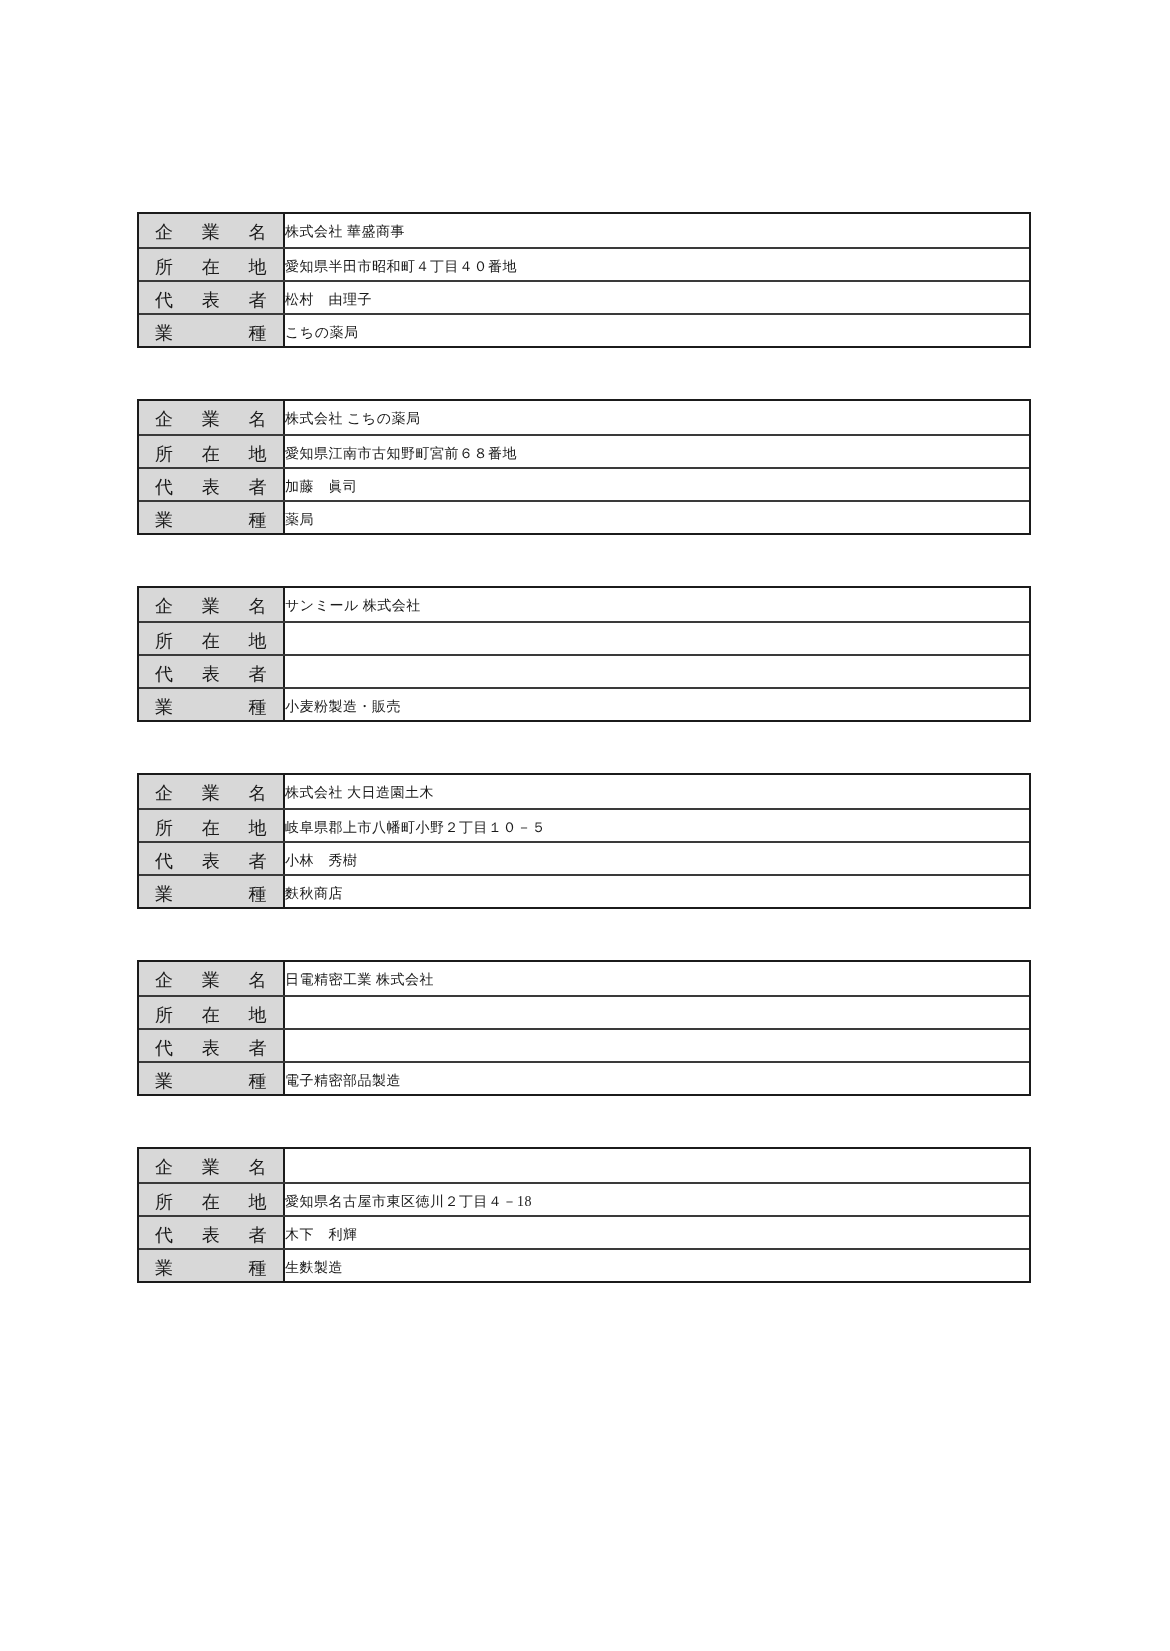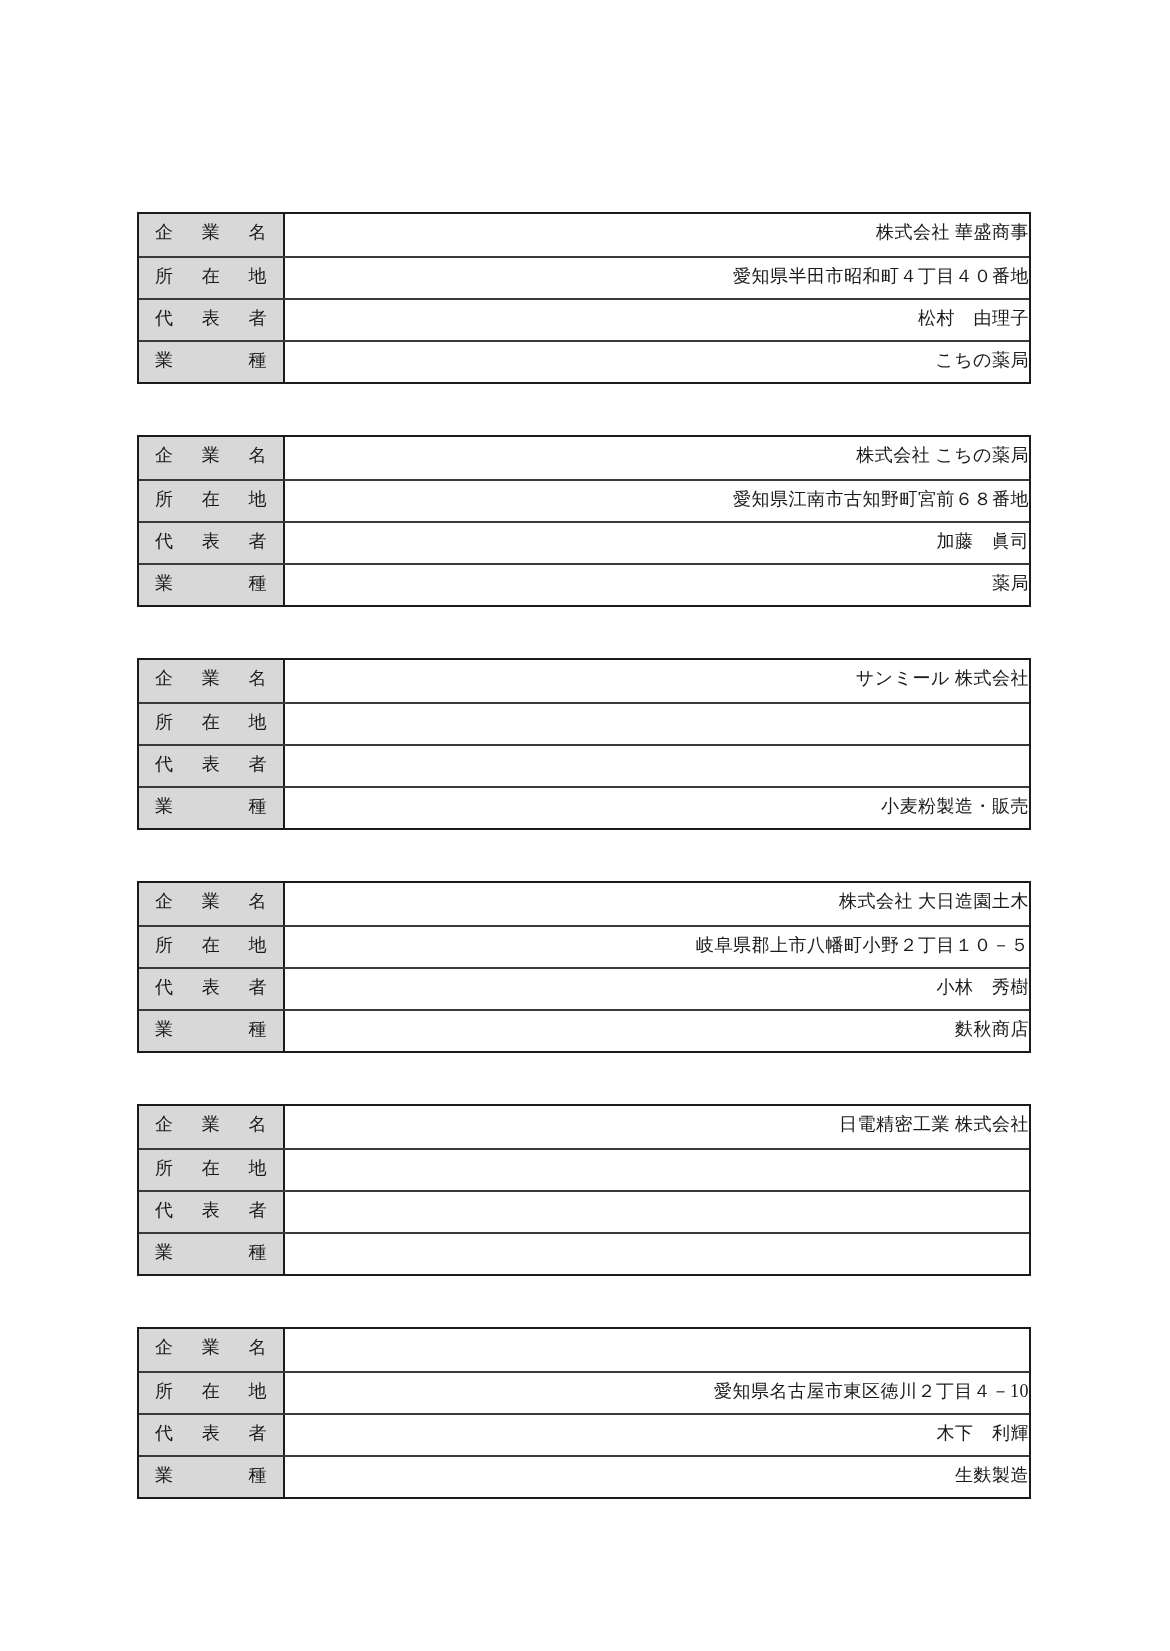--- a/index.html
+++ b/index.html
@@ -18,43 +18,43 @@
     left: 137px;
     width: 894px;
   }
   .company-table {
     border: 2px solid #1b1b1b;
     background: #ffffff;
     margin-bottom: 51px;
   }
   .trow {
     display: flex;
-    height: 42px;
+    height: 33px;
     border-top: 2px solid #3a3a3a;
   }
   .trow:first-child { border-top: none; }
   .label-cell {
     width: 146px;
     flex: 0 0 146px;
     background: #d8d8d8;
     border-right: 2px solid #1b1b1b;
     font-size: 18px;
     line-height: 36px;
     padding: 0 16px;
     text-align: justify;
     text-align-last: justify;
     letter-spacing: 0.5px;
     white-space: pre;
     overflow: hidden;
   }
   .value-cell {
     flex: 1;
-    font-size: 18px;
+    font-size: 14px;
     line-height: 36px;
-    text-align: right;
+    text-align: left;
     letter-spacing: 0.5px;
     white-space: pre;
     overflow: hidden;
   }
 </style>
 </head>
 <body>
 
 <div class="doc-page">
 
@@ -138,30 +138,31 @@
       <div class="value-cell">日電精密工業 株式会社</div>
     </div>
     <div class="trow">
       <div class="label-cell">所　在　地</div>
     </div>
     <div class="trow">
       <div class="label-cell">代　表　者</div>
     </div>
     <div class="trow">
       <div class="label-cell">業　種</div>
+      <div class="value-cell">電子精密部品製造</div>
     </div>
   </div>
 
   <div class="company-table">
     <div class="trow">
       <div class="label-cell">企　業　名</div>
     </div>
     <div class="trow">
       <div class="label-cell">所　在　地</div>
-      <div class="value-cell">愛知県名古屋市東区徳川２丁目４－10</div>
+      <div class="value-cell">愛知県名古屋市東区徳川２丁目４－18</div>
     </div>
     <div class="trow">
       <div class="label-cell">代　表　者</div>
       <div class="value-cell">木下　利輝</div>
     </div>
     <div class="trow">
       <div class="label-cell">業　種</div>
       <div class="value-cell">生麩製造</div>
     </div>
   </div>

